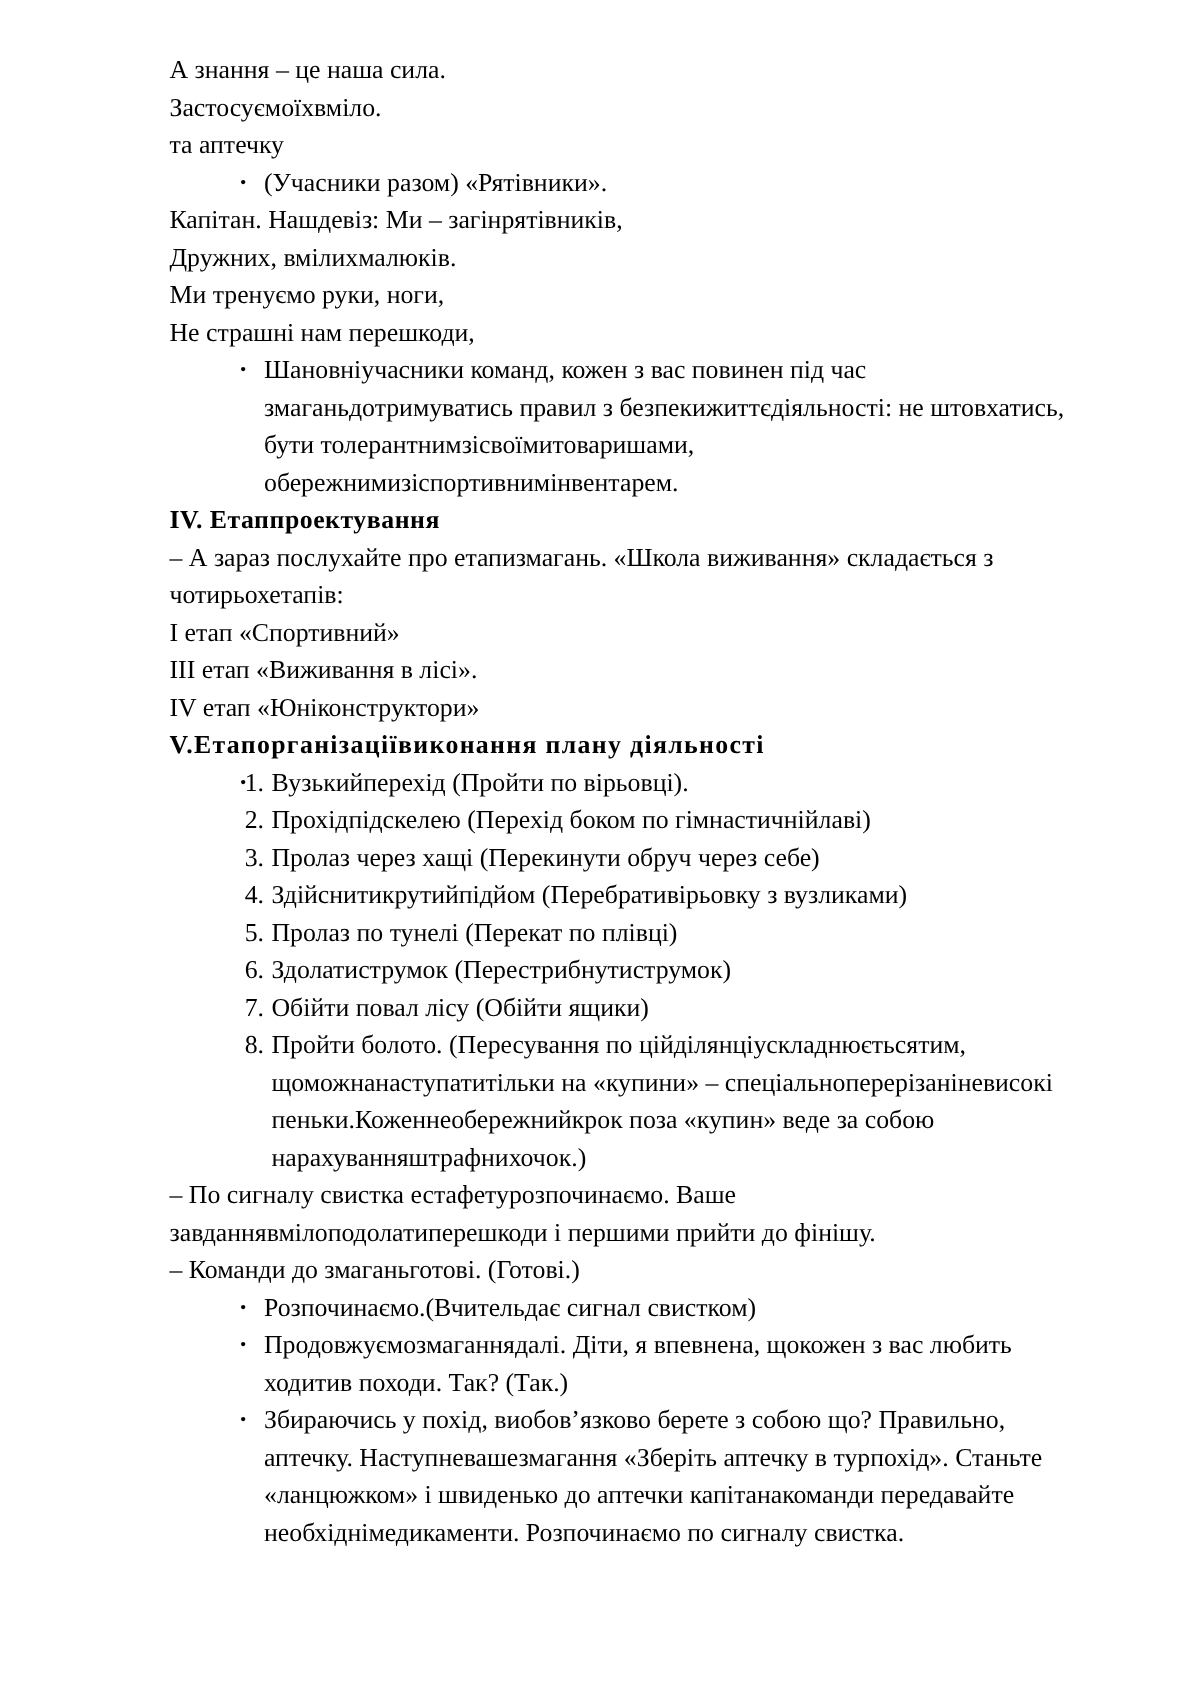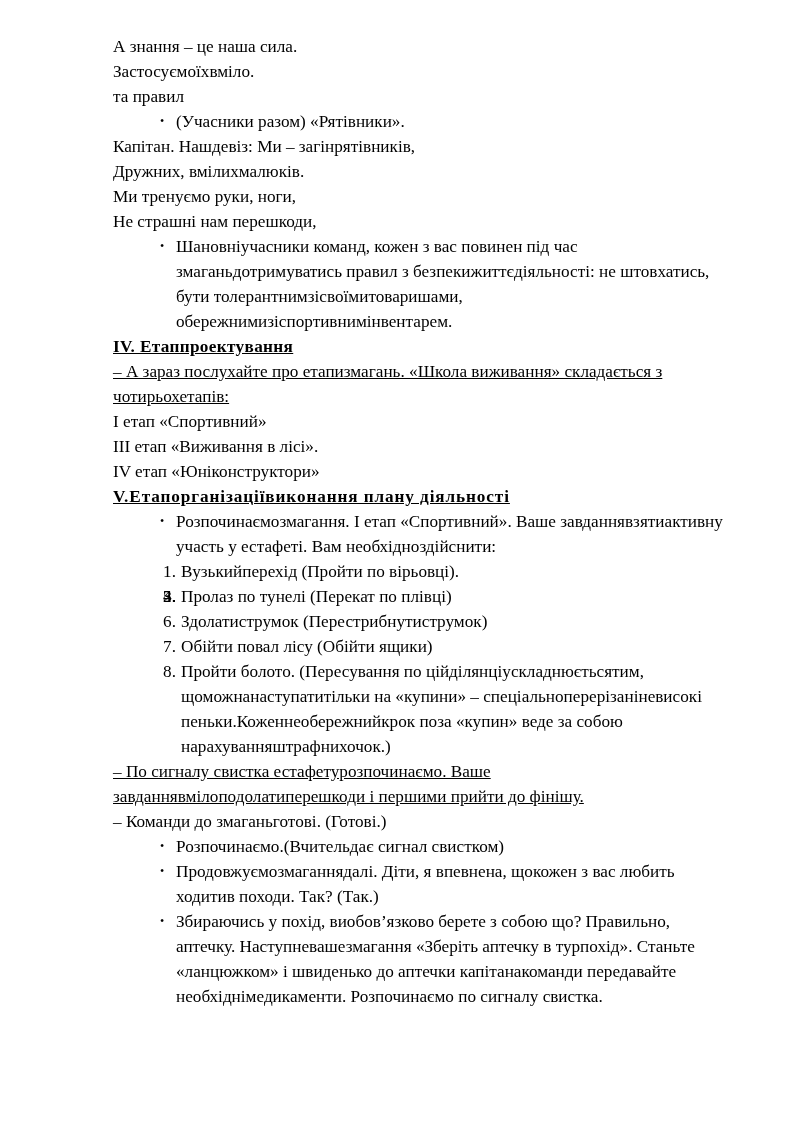--- a/index.html
+++ b/index.html
@@ -31,28 +31,26 @@
   .line {
     font-size: 17.2px;
     line-height: 25px;
     text-align: left;
     white-space: pre-wrap;
   }
   .para {
     font-size: 17.2px;
     line-height: 25px;
     text-align: left;
-    text-decoration: underline;
   }
   .heading {
     font-size: 17.2px;
     line-height: 25px;
     font-weight: bold;
     letter-spacing: 0.35px;
-    text-decoration: underline;
   }
   .heading.tight {
     letter-spacing: 0.9px;
   }
   
   .bullet-item {
     position: relative;
     margin-left: 47px;
     padding-left: 16px;
     font-size: 17.2px;
@@ -86,38 +84,38 @@
     line-height: 25px;
   }
 </style>
 </head>
 <body>
 
 <div id="page">
   <div id="content">
       <div class="line">А знання – це наша сила.</div>
       <div class="line">Застосуємоїхвміло.</div>
-      <div class="line">та правил</div>
+      <div class="line">та аптечку</div>
       <div class="bullet-item"><span class="bullet-mark">•</span><span>(Учасники разом) «Рятівники».</span></div>
       <div class="line">Капітан. Нашдевіз: Ми – загінрятівників,</div>
       <div class="line">Дружних, вмілихмалюків.</div>
       <div class="line">Ми тренуємо руки, ноги,</div>
       <div class="line">Не страшні нам перешкоди,</div>
       <div class="bullet-item"><span class="bullet-mark">•</span><span>Шановніучасники команд, кожен з вас повинен під час змаганьдотримуватись правил з безпекижиттєдіяльності: не штовхатись, бути толерантнимзісвоїмитоваришами, обережнимизіспортивнимінвентарем.</span></div>
       <div class="heading">IV. Етаппроектування</div>
       <div class="para">– А зараз послухайте про етапизмагань. «Школа виживання» складається з чотирьохетапів:</div>
       <div class="line">I етап «Спортивний»</div>
       <div class="line">III етап «Виживання в лісі».</div>
       <div class="line">IV етап «Юніконструктори»</div>
       <div class="heading tight">V.Етапорганізаціївиконання плану діяльності</div>
-      <div class="bullet-item"><span class="bullet-mark">•</span><span>Розпочинаємозмагання. I етап «Спортивний». Ваше завданнявзятиактивну участь у естафеті. Вам необхідноздійснити:</span></div>
+      <div class="bullet-item"><span class="bullet-mark">•</span></div>
       <div class="num-item"><span class="num-mark">1.</span><span>Вузькийперехід (Пройти по вірьовці).</span></div>
-      <div class="num-item"><span class="num-mark">2.</span></div>
-      <div class="num-item"><span class="num-mark">3.</span></div>
-      <div class="num-item"><span class="num-mark">4.</span></div>
+      <div class="num-item"><span class="num-mark">2.</span><span>Прохідпідскелею (Перехід боком по гімнастичнійлаві)</span></div>
+      <div class="num-item"><span class="num-mark">3.</span><span>Пролаз через хащі (Перекинути обруч через себе)</span></div>
+      <div class="num-item"><span class="num-mark">4.</span><span>Здійснитикрутийпідйом (Перебративірьовку з вузликами)</span></div>
       <div class="num-item"><span class="num-mark">5.</span><span>Пролаз по тунелі (Перекат по плівці)</span></div>
       <div class="num-item"><span class="num-mark">6.</span><span>Здолатиструмок (Перестрибнутиструмок)</span></div>
       <div class="num-item"><span class="num-mark">7.</span><span>Обійти повал лісу (Обійти ящики)</span></div>
       <div class="num-item"><span class="num-mark">8.</span><span>Пройти болото. (Пересування по ційділянціускладнюєтьсятим, щоможнанаступатитільки на «купини» – спеціальноперерізаніневисокі пеньки.Коженнеобережнийкрок поза «купин» веде за собою нарахуванняштрафнихочок.)</span></div>
       <div class="para">– По сигналу свистка естафетурозпочинаємо. Ваше завданнявмілоподолатиперешкоди і першими прийти до фінішу.</div>
       <div class="line">– Команди до змаганьготові. (Готові.)</div>
       <div class="bullet-item"><span class="bullet-mark">•</span><span>Розпочинаємо.(Вчительдає сигнал свистком)</span></div>
       <div class="bullet-item"><span class="bullet-mark">•</span><span>Продовжуємозмаганнядалі. Діти, я впевнена, щокожен з вас любить ходитив походи. Так? (Так.)</span></div>
       <div class="bullet-item"><span class="bullet-mark">•</span><span>Збираючись у похід, виобов’язково берете з собою що? Правильно, аптечку. Наступневашезмагання «Зберіть аптечку в турпохід». Станьте «ланцюжком» і швиденько до аптечки капітанакоманди передавайте необхіднімедикаменти. Розпочинаємо по сигналу свистка.</span></div>
     </div>

